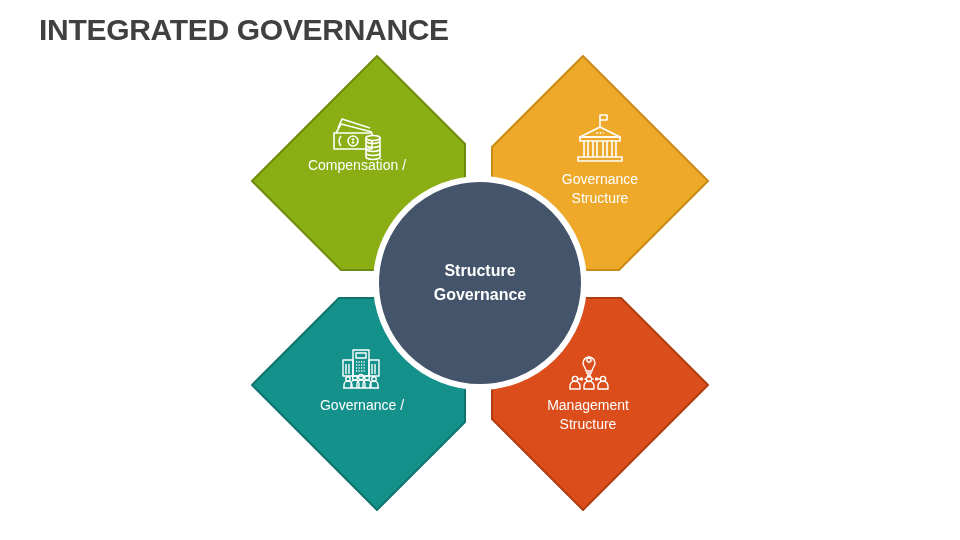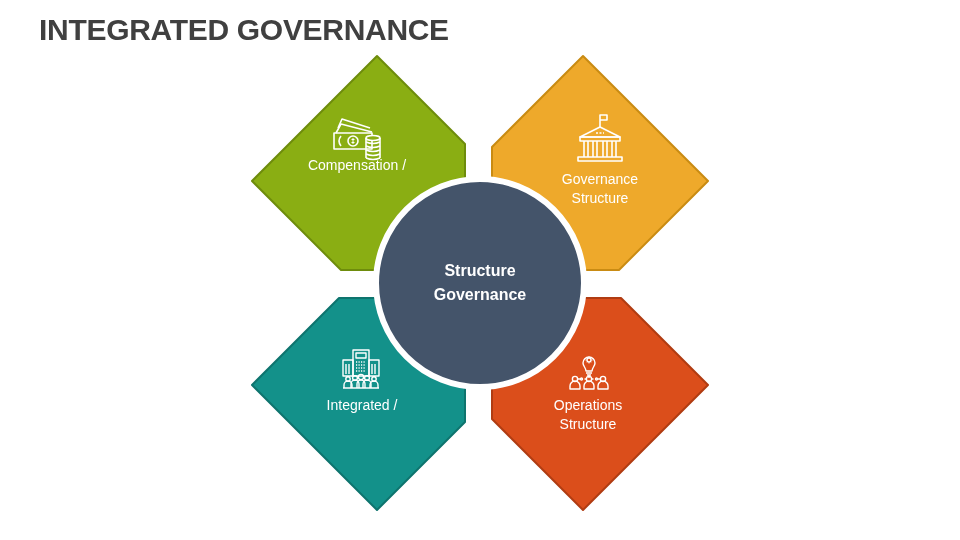--- a/index.html
+++ b/index.html
@@ -93,23 +93,23 @@
 </svg>
 
 <div class="label" style="left:282px;top:156px">
   <span>Compensation /</span>
 </div>
 <div class="label" style="left:525px;top:170px">
   <span>Governance</span>
   <span>Structure</span>
 </div>
 <div class="label" style="left:287px;top:396px">
-  <span>Integrated /</span>
+  <span>Governance /</span>
 </div>
 <div class="label" style="left:513px;top:396px">
-  <span>Operations</span>
+  <span>Management</span>
   <span>Structure</span>
 </div>
 
 <div class="center-label">
   <span>Structure</span>
   <span>Governance</span>
 </div>
 
 </body></html>

